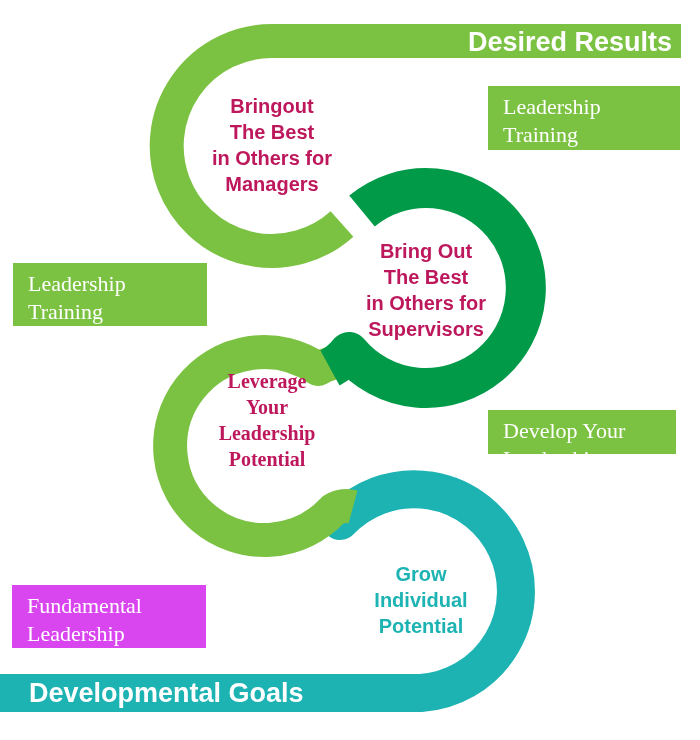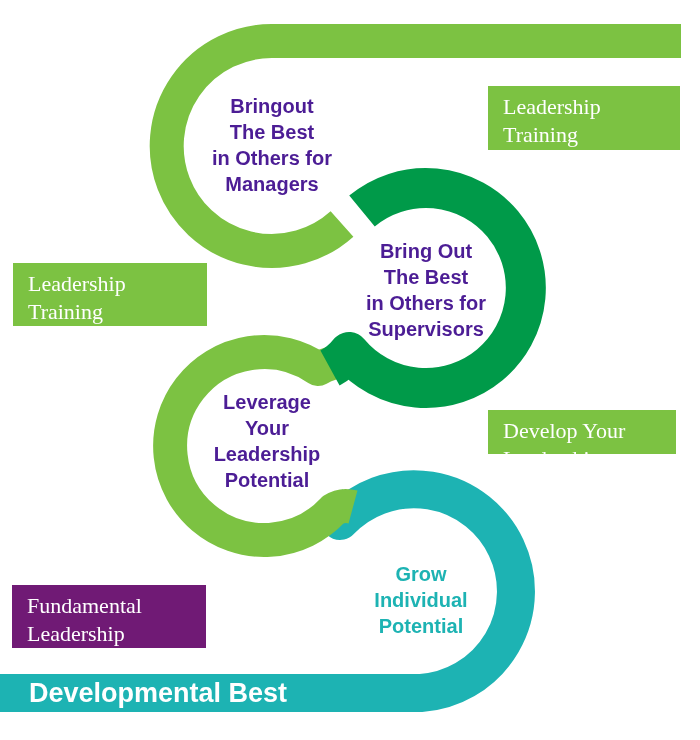--- a/index.html
+++ b/index.html
@@ -39,61 +39,62 @@
     z-index: 2;
     box-sizing: border-box;
     color: #ffffff;
     font-family: "Liberation Serif", serif;
     font-size: 22px;
     line-height: 28px;
     padding: 7px 10px 0 15px;
     white-space: pre-line;
   }
   .label-box.green { background: #7CC242; }
-  .label-box.teal  { background: #701a75; }
+  .label-box.teal  { background: #d946ef; }
   .box-results     { left: 488px; top: 86px;  width: 192px; height: 64px; }
   .box-supervisors { left: 13px;  top: 263px; width: 194px; height: 63px; }
   .box-potentials  { left: 488px; top: 410px; width: 188px; height: 44px; }
   .box-fundamental { left: 12px;  top: 585px; width: 194px; height: 63px; }
   .node-label {
     position: absolute;
     z-index: 1;
     display: flex;
     align-items: center;
     justify-content: center;
     text-align: center;
     font-weight: 800;
     font-size: 20px;
     line-height: 26px;
     white-space: pre-line;
   }
-  .node-label.green { color: #4c1d95; }
+  .node-label.green { color: #be185d; }
   .node-label.teal  { color: #1DB3B3; }
   .node-1 { left: 172px; top: 85px;  width: 200px; height: 120px; }
   .node-2 { left: 326px; top: 230px; width: 200px; height: 120px; }
-  .node-3 { left: 167px; top: 381px; width: 200px; height: 120px; }
+  .node-3 { left: 167px; top: 360px; width: 200px; height: 120px; font-family: Liberation Serif, serif; }
   .node-4 { left: 321px; top: 561px; width: 200px; height: 78px;  }
 </style>
 </head>
 <body>
 
 <div class="stage">
 
   <svg class="flow-svg" viewBox="0 0 700 740">
 
     <path d="M 353 505 Q 344 511 340 521 A 102 102 0 1 1 421 693 L 0 693" fill="none" stroke-width="38" stroke-linejoin="round" stroke="#1DB3B3"></path>
 
     <path d="M 358 362 Q 335 359 318 369 A 94 94 0 1 0 333 510 Q 342 504 353 507" fill="none" stroke-width="34" stroke-linejoin="round" stroke="#7CC242"></path>
 
     <path d="M 362 211 A 100 100 0 1 1 349 352 Q 341 362 330 368" fill="none" stroke-width="40" stroke-linejoin="round" stroke="#009A49"></path>
 
     <path d="M 681 41 L 272 41 A 105 105 0 1 0 342 224" fill="none" stroke-width="34" stroke-linejoin="round" stroke="#7CC242"></path>
   </svg>
 
-  <div class="banner-text banner-bottom-text">Developmental Best</div>
+  <div class="banner-text banner-top-text">Desired Results</div>
+  <div class="banner-text banner-bottom-text">Developmental Goals</div>
 
   <div class="node-label node-1 green">Bringout
 The Best
 in Others for
 Managers</div>
   <div class="node-label node-2 green">Bring Out
 The Best
 in Others for
 Supervisors</div>
   <div class="node-label node-3 green">Leverage

